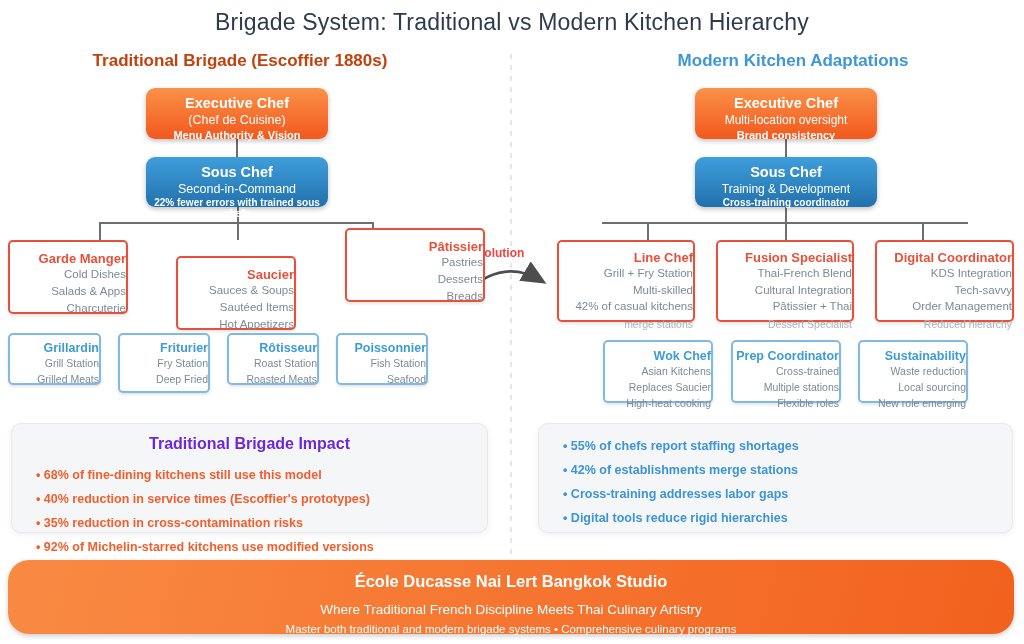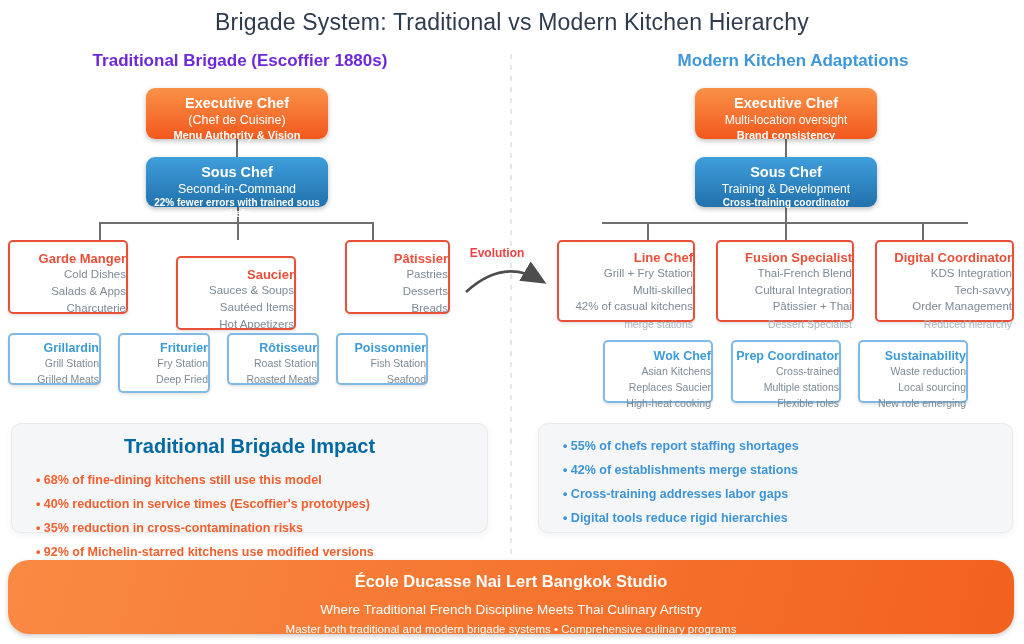--- a/index.html
+++ b/index.html
@@ -4,21 +4,21 @@
 <style>
   * { margin:0; padding:0; box-sizing:border-box; }
   html,body { background:#ffffff; }
   body { font-family:"Liberation Sans", sans-serif; }
   .stage { position:relative; width:1024px; height:644px; background:#ffffff; overflow:hidden; }
 
   .page-title { position:absolute; top:9px; left:0; width:1024px; text-align:center;
     font-size:23px; font-weight:500; color:#2e3b4d; letter-spacing:.2px; }
 
   .col-header { position:absolute; top:51px; text-align:center; font-size:17px; font-weight:bold; }
-  .col-header.orange { left:0; width:480px; color:#6d28d9; }
+  .col-header.orange { left:0; width:480px; color:#c2410c; }
   .col-header.blue { left:545px; width:496px; color:#3d97d9; }
 
   svg.wires { position:absolute; left:0; top:0; width:1024px; height:644px; z-index:0; }
   .wire { stroke:#6e6e6e; stroke-width:2; fill:none; }
   .divider { stroke:#dcdfe2; stroke-width:1.5; stroke-dasharray:5 6; }
   .evo-arrow { stroke:#4d4d4d; stroke-width:2.5; fill:none; }
 
   .node { position:absolute; z-index:1; border-radius:9px; color:#fff; text-align:center;
     box-shadow:0 2px 5px rgba(0,0,0,.25); }
   .node.orange { background:linear-gradient(180deg,#fa9148 0%,#f2581d 100%); }
@@ -39,21 +39,21 @@
   .card .cl.sm { font-size:10.5px; line-height:16px; }
   .card .cn { font-size:10.5px; color:#a9b4bd; line-height:15px; margin-top:2px; }
   .card.tall .ct { margin-top:8px; }
   .card.tall .cl { line-height:16.5px; }
 
   .evo-label { position:absolute; left:442px; top:246px; width:110px; z-index:1; text-align:center;
     font-size:12px; font-weight:bold; color:#ef4444; }
 
   .panel { position:absolute; z-index:1; background:#f5f6f8; border:1px solid #e7e9ec;
     border-radius:10px; box-shadow:0 2px 6px rgba(0,0,0,.06); }
-  .panel .pt { text-align:center; font-size:20px; font-weight:bold; color:#0369a1; margin-top:11px; }
+  .panel .pt { text-align:center; font-size:16px; font-weight:bold; color:#6d28d9; margin-top:11px; }
   .panel ul { list-style:none; margin-top:10px; padding-left:24px; }
   .panel li { font-size:12.5px; font-weight:bold; line-height:24px; }
   .panel li::before { content:"• "; }
   .panel.left li { color:#f15f2e; }
   .panel.right li { color:#3d94d6; }
 
   .banner { position:absolute; left:8px; top:560px; width:1006px; height:74px; z-index:1;
     background:linear-gradient(105deg,#f98a43 0%,#f2611e 100%); border-radius:21px;
     color:#fff; text-align:center; box-shadow:0 2px 5px rgba(0,0,0,.2); }
   .banner .b1 { font-size:16.5px; font-weight:bold; margin-top:12px; }
@@ -108,21 +108,21 @@
     <div class="cl">Cold Dishes</div>
     <div class="cl">Salads &amp; Apps</div>
     <div class="cl">Charcuterie</div>
   </div>
   <div class="card red" style="left:176px;top:256px;width:120px;height:74px">
     <div class="ct">Saucier</div>
     <div class="cl">Sauces &amp; Soups</div>
     <div class="cl">Sautéed Items</div>
     <div class="cl">Hot Appetizers</div>
   </div>
-  <div class="card red" style="left:345px;top:240px;width:105px;height:74px">
+  <div class="card red" style="left:345px;top:228px;width:140px;height:74px">
     <div class="ct">Pâtissier</div>
     <div class="cl">Pastries</div>
     <div class="cl">Desserts</div>
     <div class="cl">Breads</div>
   </div>
 
   <div class="card lblue" style="left:8px;top:333px;width:93px;height:52px">
     <div class="ct" style="margin-top:6px;font-size:12.5px">Grillardin</div>
     <div class="cl sm">Grill Station</div>
     <div class="cl sm">Grilled Meats</div>

